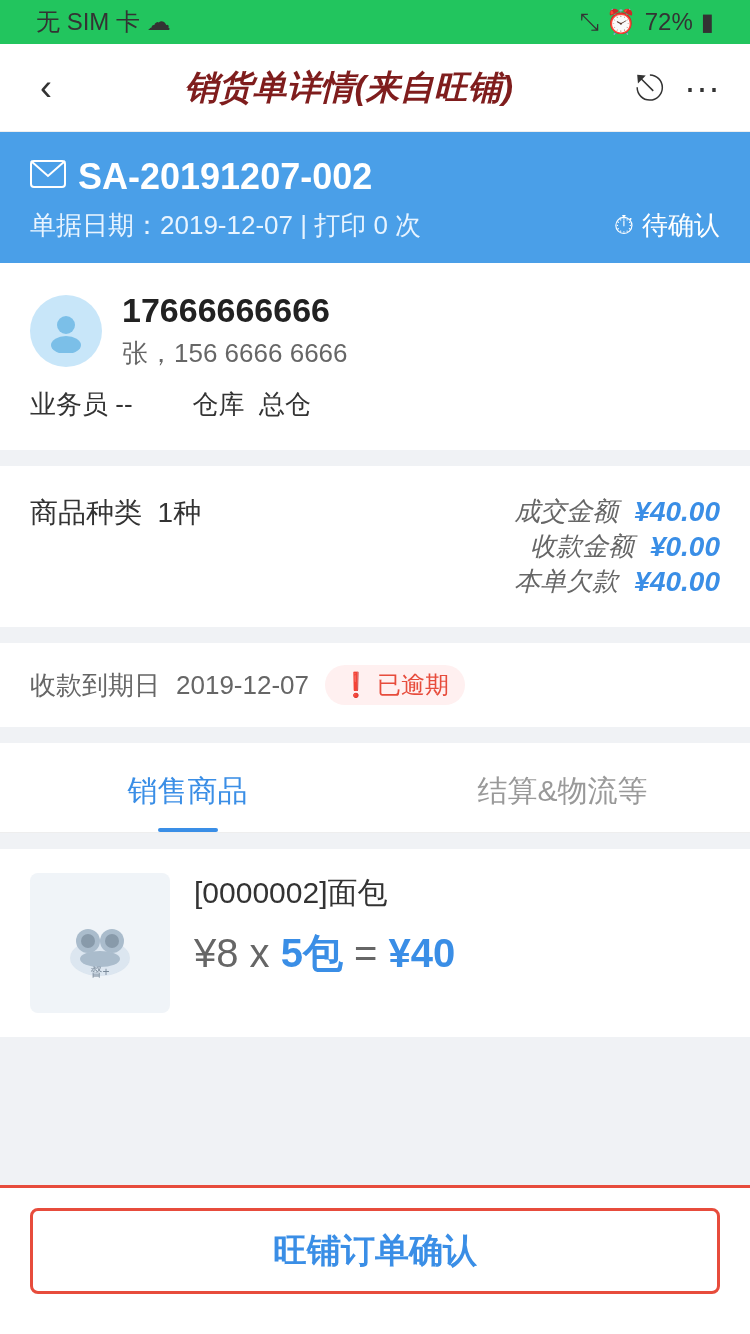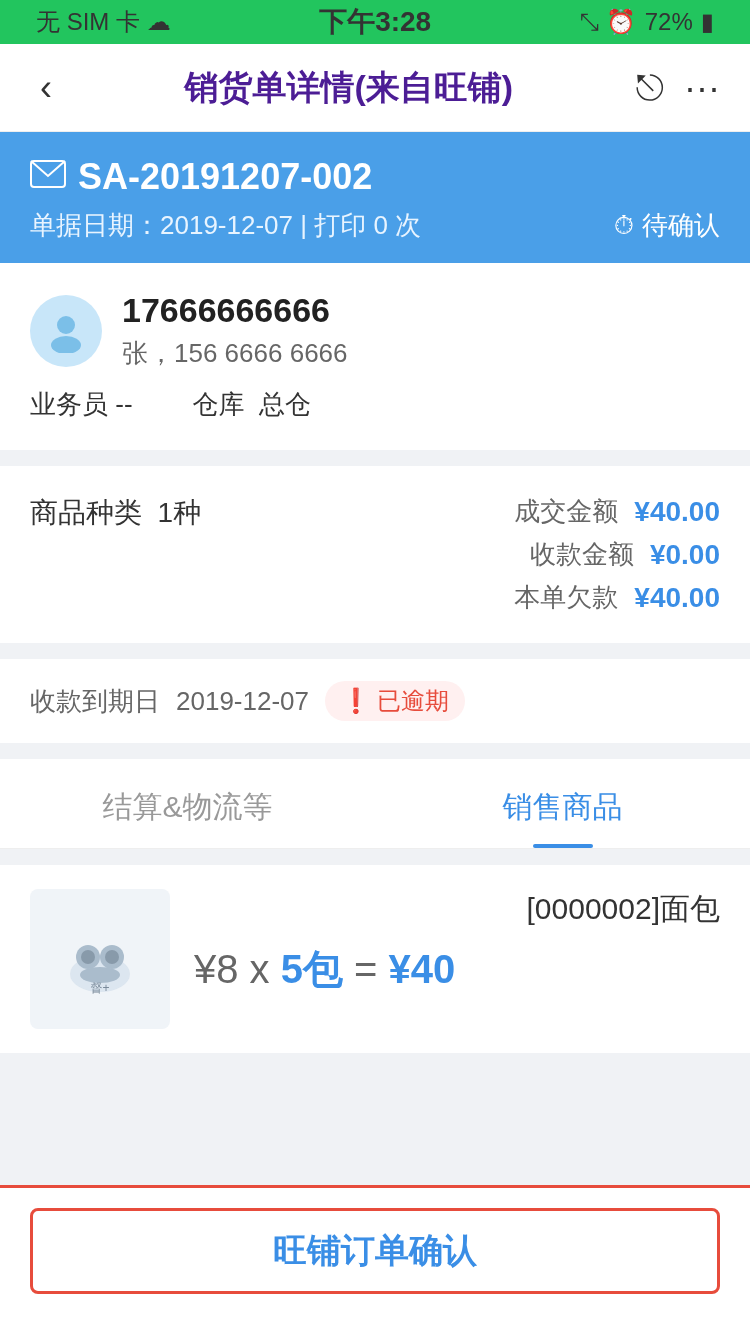--- a/index.html
+++ b/index.html
@@ -39,21 +39,22 @@
     }
     .nav-back {
       font-size: 36px;
       color: #333;
       cursor: pointer;
       padding: 10px;
     }
     .nav-title {
       font-size: 34px;
       font-weight: 600;
-      color: #4c1d95;
+      color: #7f1d1d;
+      font-style: italic;
     }
     .nav-actions {
       display: flex;
       gap: 20px;
       align-items: center;
     }
     .nav-icon {
       font-size: 36px;
       color: #333;
     }
@@ -163,21 +164,22 @@
       color: #666;
     }
     .stats-item span {
       color: #333;
       font-weight: 400;
     }
     .stats-right {
       display: flex;
       flex-direction: column;
       align-items: flex-end;
-      gap: 8px;
+      gap: 0;
+      font-style: italic;
     }
     .stats-right-row {
       display: flex;
       align-items: center;
       gap: 16px;
       font-size: 26px;
       color: #666;
     }
     .amount-blue { color: #3a8ee6; font-weight: 600; font-size: 28px; }
 
@@ -254,21 +256,20 @@
       overflow: hidden;
     }
     .product-info {
       flex: 1;
     }
     .product-name {
       font-size: 30px;
       color: #333;
       font-weight: 500;
       margin-bottom: 12px;
-      text-align: right;
     }
     .product-price {
       font-size: 40px;
       color: #666;
     }
     .product-price .qty { color: #3a8ee6; font-weight: 600; }
     .product-price .total { color: #3a8ee6; font-weight: 700; }
 
     
     .bottom-spacer {
@@ -301,21 +302,20 @@
       justify-content: center;
     }
   </style>
 </head>
 <body>
 
 <div class="status-bar">
   <div class="status-left">
     <span>无 SIM 卡  ☁</span>
   </div>
-  <div class="status-center">下午3:28</div>
   <div class="status-right">
     <span>⤡</span>
     <span>⏰</span>
     <span>72%</span>
     <span>▮</span>
   </div>
 </div>
 
 <div class="nav-bar">
   <span class="nav-back">‹</span>
@@ -395,25 +395,25 @@
 <div class="due-section section-card">
   <span>收款到期日</span>
   <span>2019-12-07</span>
   <span class="overdue-badge">
     <span>❗</span>
     <span>已逾期</span>
   </span>
 </div>
 
 <div class="tabs-section">
+  <div class="tab-item active">
+    <span>销售商品</span>
+  </div>
   <div class="tab-item">
     <span>结算&amp;物流等</span>
-  </div>
-  <div class="tab-item active">
-    <span>销售商品</span>
   </div>
 </div>
 
 <div class="product-section section-card">
   <div class="product-thumb">
     <svg width="100" height="80" viewBox="0 0 100 80" xmlns="http://www.w3.org/2000/svg">
 
       <ellipse cx="50" cy="55" rx="30" ry="18" fill="#c8d8e8" opacity="0.5"></ellipse>
       <circle cx="38" cy="38" r="12" fill="#aabccc"></circle>
       <circle cx="62" cy="38" r="12" fill="#aabccc"></circle>

